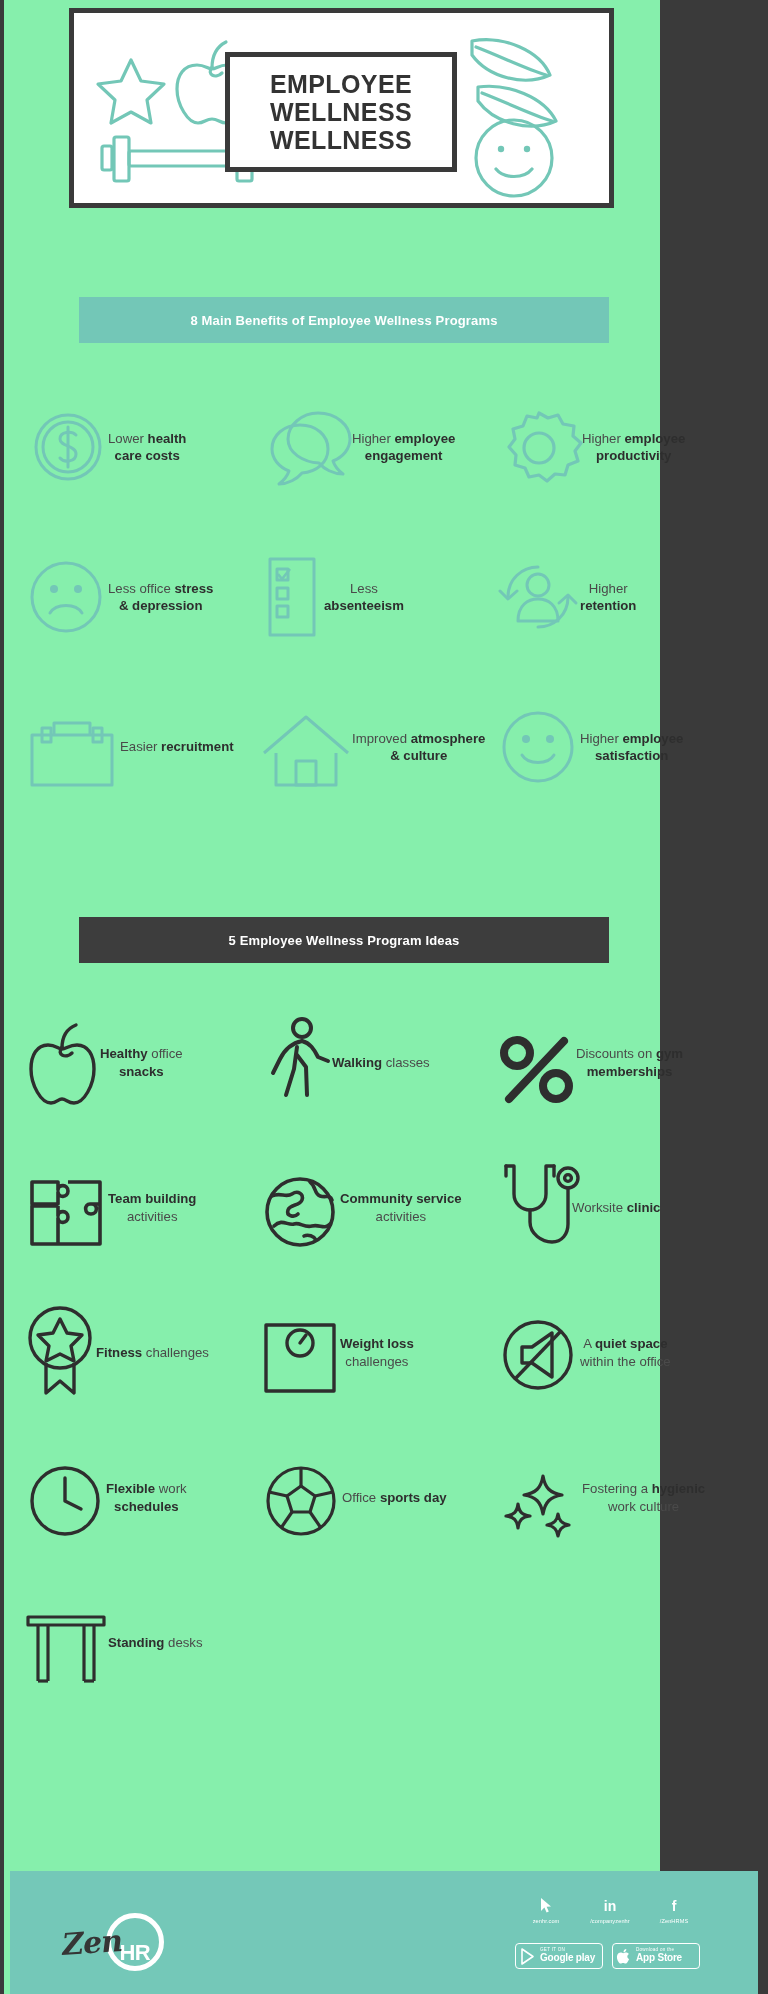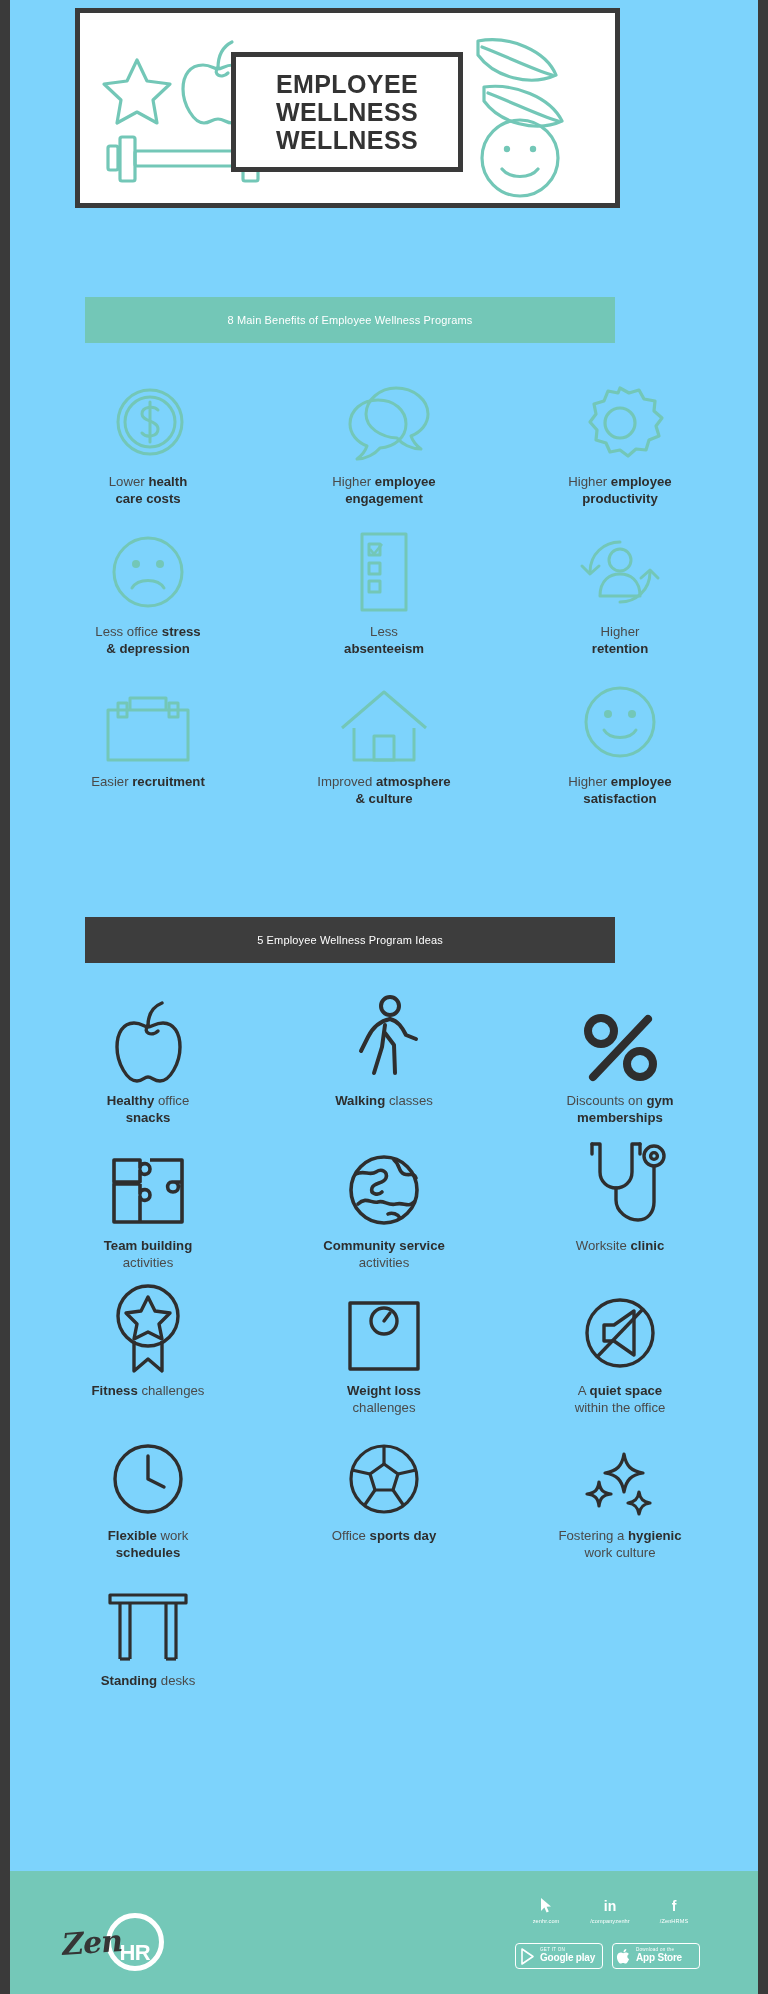--- a/index.html
+++ b/index.html
@@ -10,25 +10,25 @@
   }
   #page {
     position: relative;
     width: 768px;
     height: 1994px;
     background: #3a3a3a;
     overflow: hidden;
   }
   .sheet {
     position: absolute;
-    left: 10px;
+    left: 4px;
     top: 0;
-    width: 748px;
+    width: 656px;
     height: 1994px;
-    background: #7dd3fc;
+    background: #86efac;
   }
   
   .header-box {
     position: absolute;
     left: 65px;
     top: 8px;
     width: 545px;
     height: 200px;
     border: 5px solid #3a3a3a;
     background: #ffffff;
@@ -64,39 +64,39 @@
   .banner {
     position: absolute;
     left: 75px;
     width: 530px;
     height: 46px;
     display: flex;
     align-items: center;
     justify-content: center;
   }
   .banner span {
-    font-size: 11px;
-    font-weight: normal;
+    font-size: 13px;
+    font-weight: bold;
     color: #ffffff;
     letter-spacing: .15px;
   }
   .banner-green { background: #73c7b7; top: 297px; }
   .banner-dark  { background: #3d3d3d; top: 917px; }
 
   
   .grid {
     position: absolute;
     left: 20px;
     width: 708px;
     display: grid;
     grid-template-columns: repeat(3, 1fr);
   }
   .cell {
     display: flex;
-    flex-direction: column;
+    flex-direction: row;
     align-items: center;
     text-align: center;
   }
   .icon-wrap {
     display: flex;
     align-items: flex-end;
     justify-content: center;
   }
   .cap {
     font-size: 13.2px;

